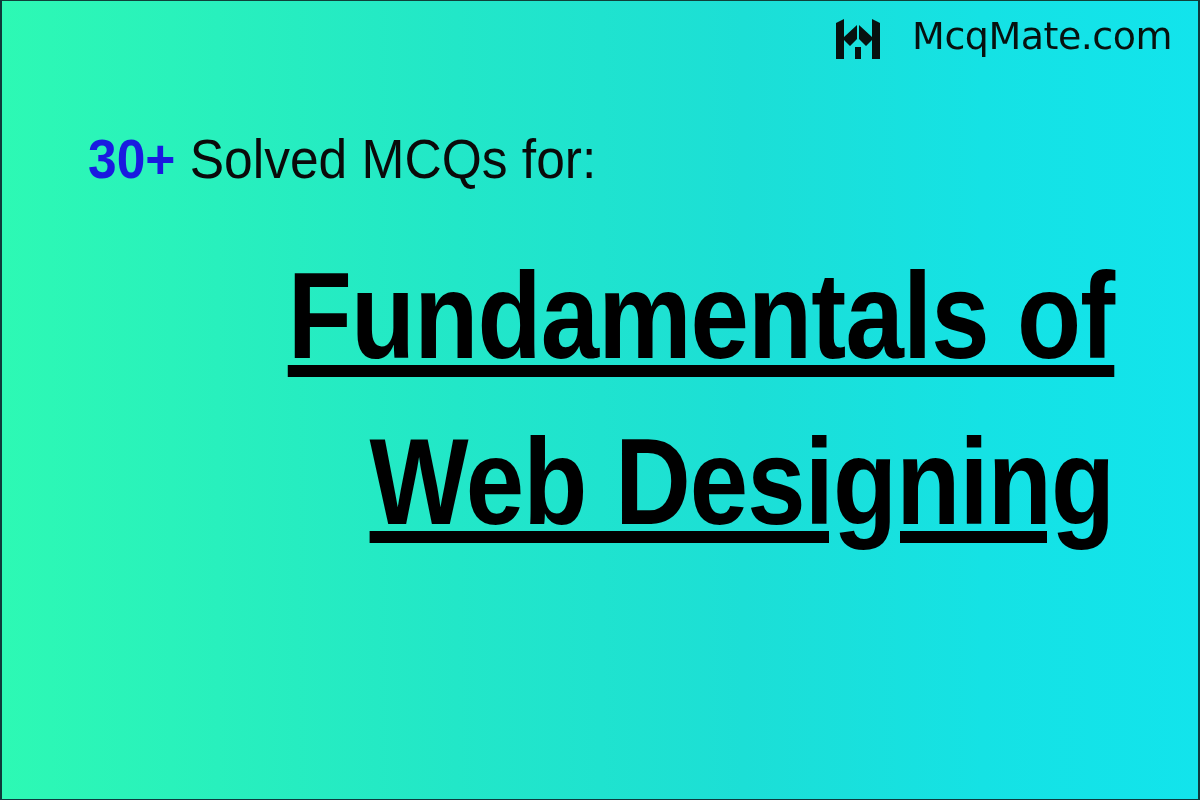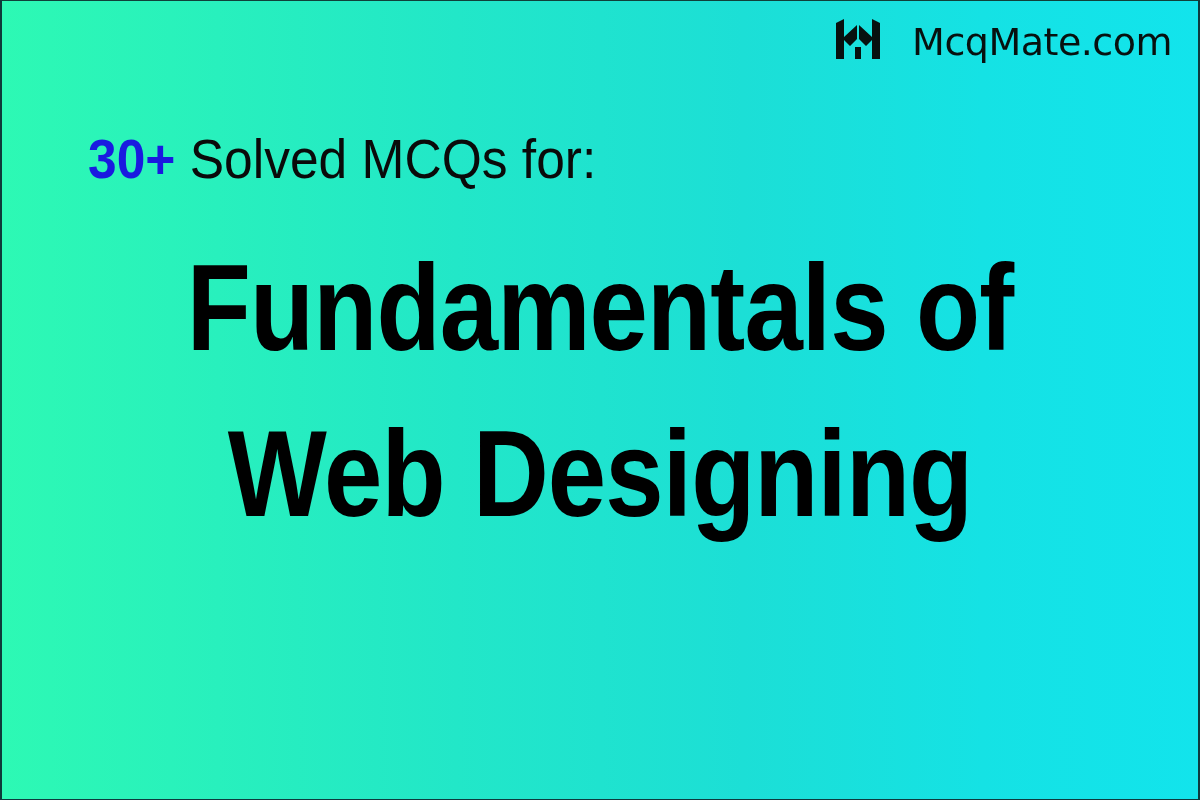--- a/index.html
+++ b/index.html
@@ -31,21 +31,21 @@
     font-family: "Liberation Sans", sans-serif;
     -webkit-font-smoothing: antialiased;
   }
 
   
   #brand {
     position: absolute;
     top: 16px;
     right: 26px;
     display: flex;
-    align-items: flex-end;
+    align-items: flex-start;
     gap: 30px;
   }
 
   #brand-mark {
     display: block;
     width: 48px;
     height: 44px;
   }
 
   #brand-name {
@@ -80,22 +80,23 @@
   #subtitle-text {
     font-weight: normal;
     color: #0a0a0a;
   }
 
   
   #title-block {
     position: absolute;
     left: 0;
     right: 0;
-    top: 224px;
-    text-align: center;
+    top: 232px;
+    text-align: right;
+    text-decoration: underline;
   }
 
   .title-line {
     display: block;
     font-family: "Liberation Sans Narrow", "Liberation Sans", sans-serif;
     font-weight: bold;
     font-size: 122px;
     line-height: 166px;
     letter-spacing: -1px;
     color: #000000;

